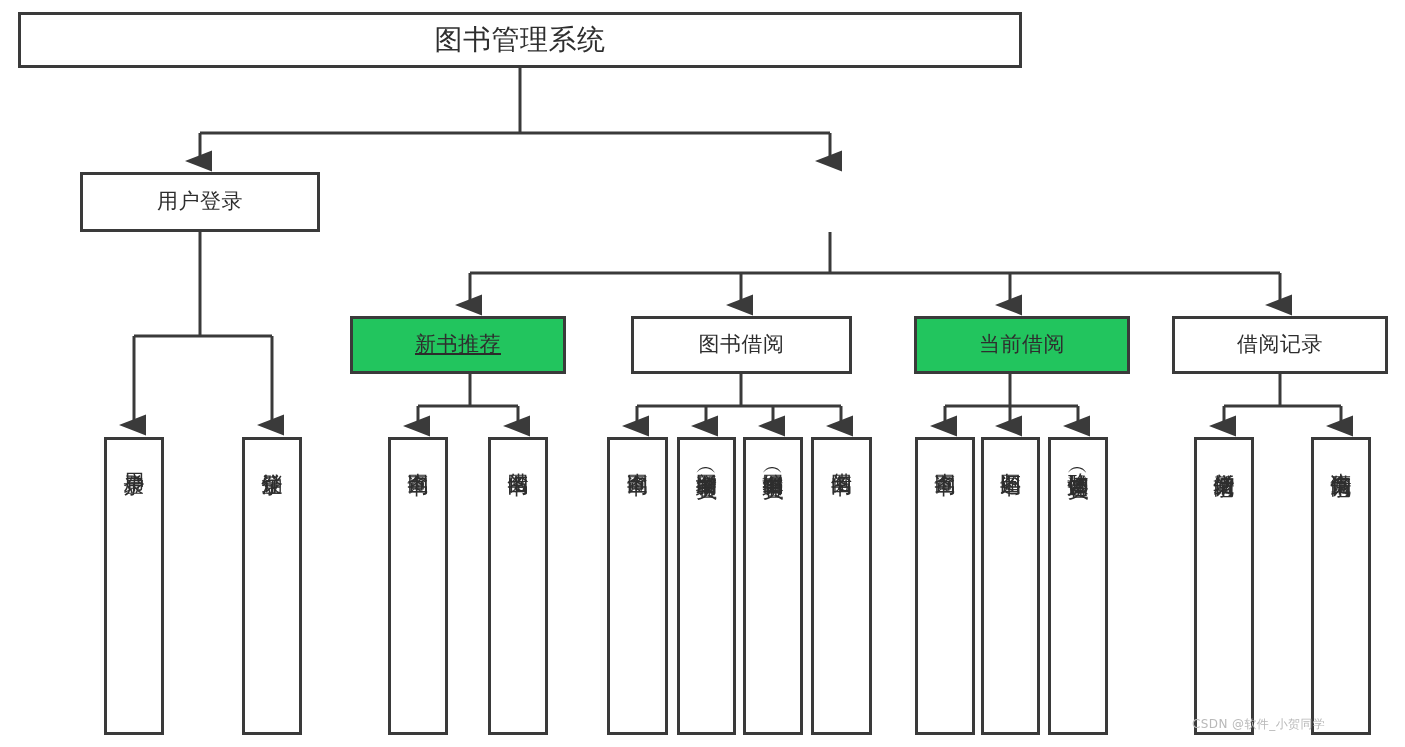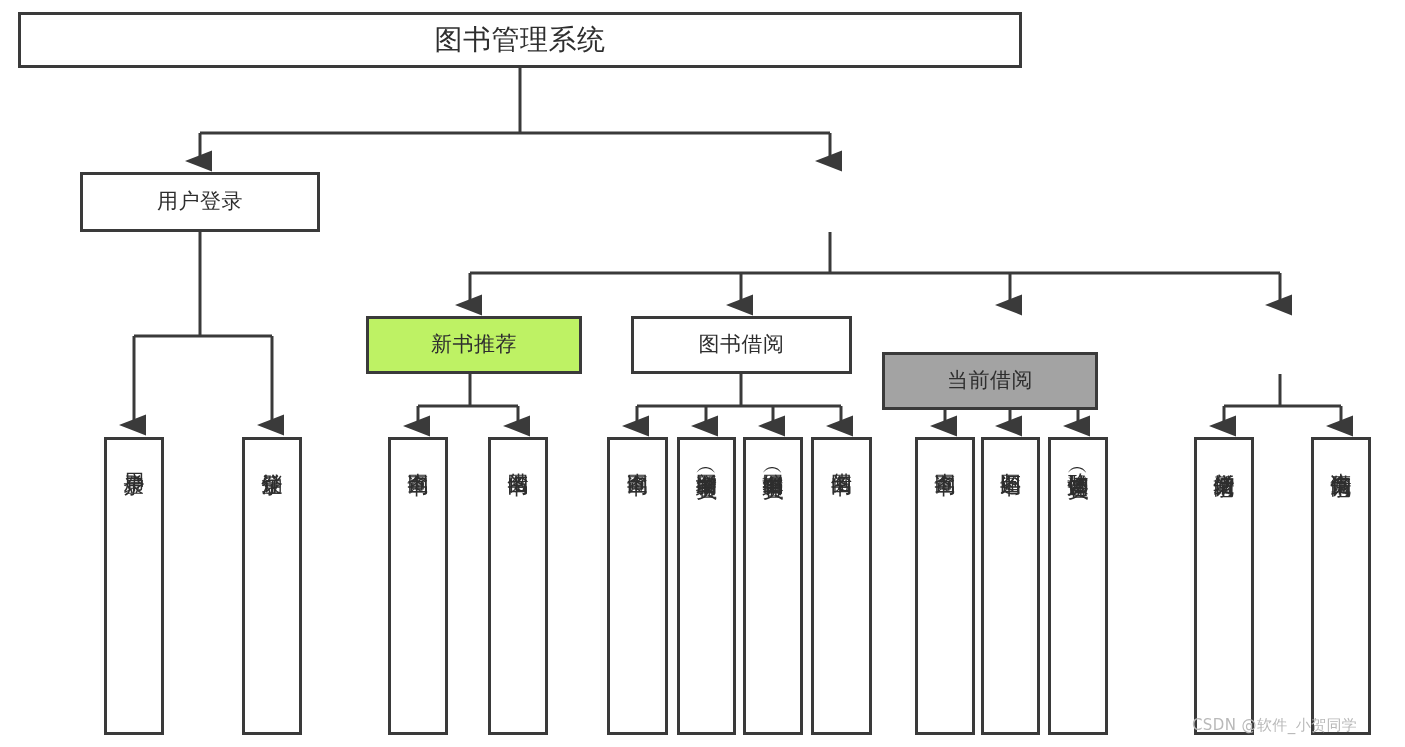--- a/index.html
+++ b/index.html
@@ -55,21 +55,21 @@
     line-height:1.05;
     letter-spacing:1px;
     white-space:normal;
     max-height:270px;
   }
   .node.root .lbl{font-size:28px;}
   #watermark{
     position:absolute;
     left:1192px;
     top:716px;
-    font-size:15px;
+    font-size:12px;
     color:#b9b9b9;
     white-space:nowrap;
     z-index:5;
     letter-spacing:0.4px;
   }
 </style>
 </head>
 <body>
 
 <div id="canvas" style="background: rgb(255, 255, 255);">
@@ -125,28 +125,31 @@
   </svg>
 
   <div class="node h root" id="n-root" style="left: 18px; top: 12px; width: 1004px; height: 56px; border-color: rgb(58, 58, 58); background: rgb(255, 255, 255);">
     <span class="lbl" style="color: rgb(46, 46, 46);">图书管理系统</span>
   </div>
 
   <div class="node h" id="n-l1-0" style="left: 80px; top: 172px; width: 240px; height: 60px; border-color: rgb(58, 58, 58); background: rgb(255, 255, 255);">
     <span class="lbl" style="color: rgb(46, 46, 46);">用户登录</span>
   </div>
 
-  <div class="node h" id="n-l2-0" style="left: 366px; top: 316px; width: 216px; height: 58px; border-color: rgb(58, 58, 58); background: #bef264;">
+  <div class="node h" id="n-l2-0" style="left: 350px; top: 316px; width: 216px; height: 58px; border-color: rgb(58, 58, 58); background: #22c55e; text-decoration: underline;">
     <span class="lbl" style="color: rgb(46, 46, 46);">新书推荐</span>
   </div>
   <div class="node h" id="n-l2-1" style="left: 631px; top: 316px; width: 221px; height: 58px; border-color: rgb(58, 58, 58); background: rgb(255, 255, 255);">
     <span class="lbl" style="color: rgb(46, 46, 46);">图书借阅</span>
   </div>
-  <div class="node h" id="n-l2-2" style="left: 882px; top: 316px; width: 216px; height: 58px; border-color: rgb(58, 58, 58); background: #a3a3a3; margin-top: 36px;">
+  <div class="node h" id="n-l2-2" style="left: 914px; top: 316px; width: 216px; height: 58px; border-color: rgb(58, 58, 58); background: #22c55e;">
     <span class="lbl" style="color: rgb(46, 46, 46);">当前借阅</span>
+  </div>
+  <div class="node h" id="n-l2-3" style="left: 1172px; top: 316px; width: 216px; height: 58px; border-color: rgb(58, 58, 58); background: rgb(255, 255, 255);">
+    <span class="lbl" style="color: rgb(46, 46, 46);">借阅记录</span>
   </div>
 
   <div class="node v" id="n-lf-0" style="left: 104px; top: 437px; width: 60px; height: 298px; border-color: rgb(58, 58, 58); background: rgb(255, 255, 255);">
     <span class="lbl" style="color: rgb(46, 46, 46);">用户登录</span>
   </div>
   <div class="node v" id="n-lf-1" style="left: 242px; top: 437px; width: 60px; height: 298px; border-color: rgb(58, 58, 58); background: rgb(255, 255, 255);">
     <span class="lbl" style="color: rgb(46, 46, 46);">注销登录</span>
   </div>
   <div class="node v" id="n-lf-2" style="left: 388px; top: 437px; width: 60px; height: 298px; border-color: rgb(58, 58, 58); background: rgb(255, 255, 255);">
     <span class="lbl" style="color: rgb(46, 46, 46);">查询图书</span>

